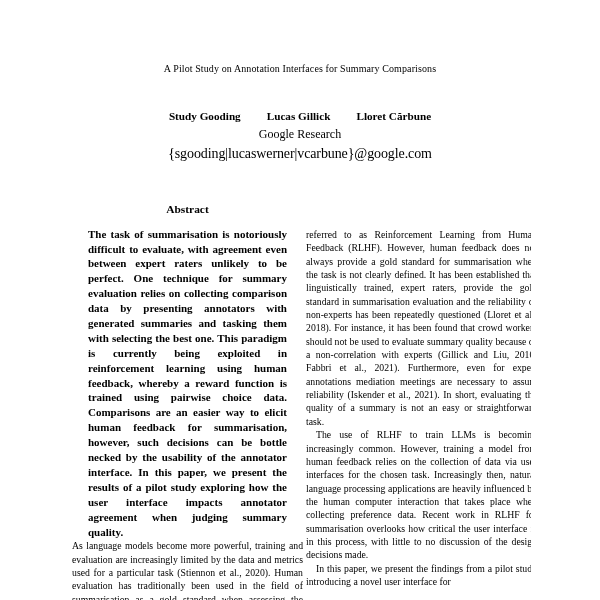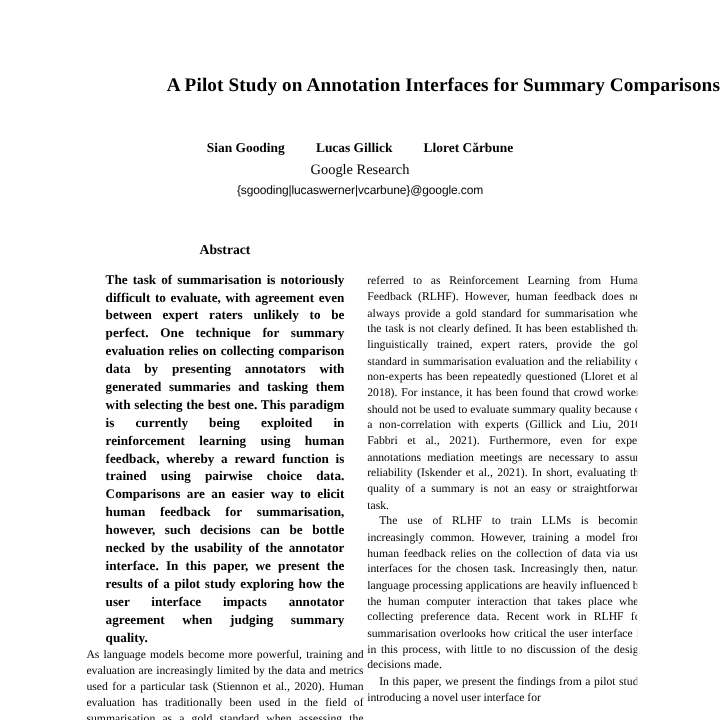--- a/index.html
+++ b/index.html
@@ -23,45 +23,44 @@
     padding: 0;
     overflow: hidden;
   }
 
   
   .title-block {
     padding-top: 62px;
     text-align: center;
   }
   .paper-title {
-    font-size: 16px;
-    font-weight: bold;
+    font-size: 10px;
+    font-weight: normal;
     letter-spacing: 0.1px;
     line-height: 1.3;
     margin: 0;
-    text-align: right;
   }
   .authors-row {
     margin-top: 34px;
     font-size: 11.2px;
     font-weight: bold;
     display: flex;
     justify-content: center;
     gap: 26px;
     line-height: 1.3;
   }
   .affiliation {
     margin-top: 2px;
     font-size: 12px;
     line-height: 1.35;
   }
   .emails {
     margin-top: 3px;
-    font-family: Liberation Sans, sans-serif;
-    font-size: 10px;
+    font-family: Liberation Serif, serif;
+    font-size: 14px;
     letter-spacing: -0.1px;
     line-height: 1.35;
   }
 
   
   .columns {
     position: absolute;
     top: 196px;
     left: 0;
     width: 531px;
@@ -126,21 +125,21 @@
 </style>
 </head>
 <body>
 
 <div class="page">
 
   <div class="title-block">
     <h1 class="paper-title">A Pilot Study on Annotation Interfaces for Summary Comparisons</h1>
 
     <div class="authors-row">
-      <span>Sian Gooding</span>
+      <span>Study Gooding</span>
       <span>Lucas Gillick</span>
       <span>Lloret Cărbune</span>
     </div>
 
     <div class="affiliation">Google Research</div>
     <div class="emails">{sgooding|lucaswerner|vcarbune}@google.com</div>
   </div>
 
   <div class="columns">
 

